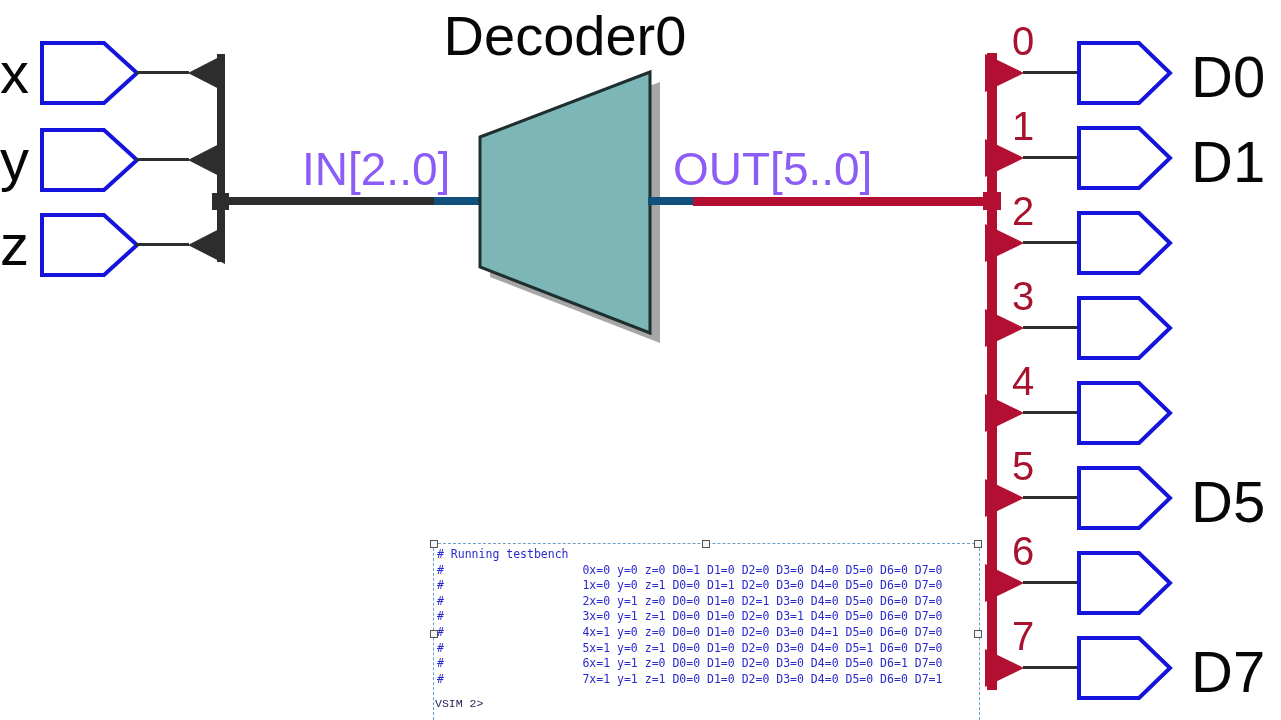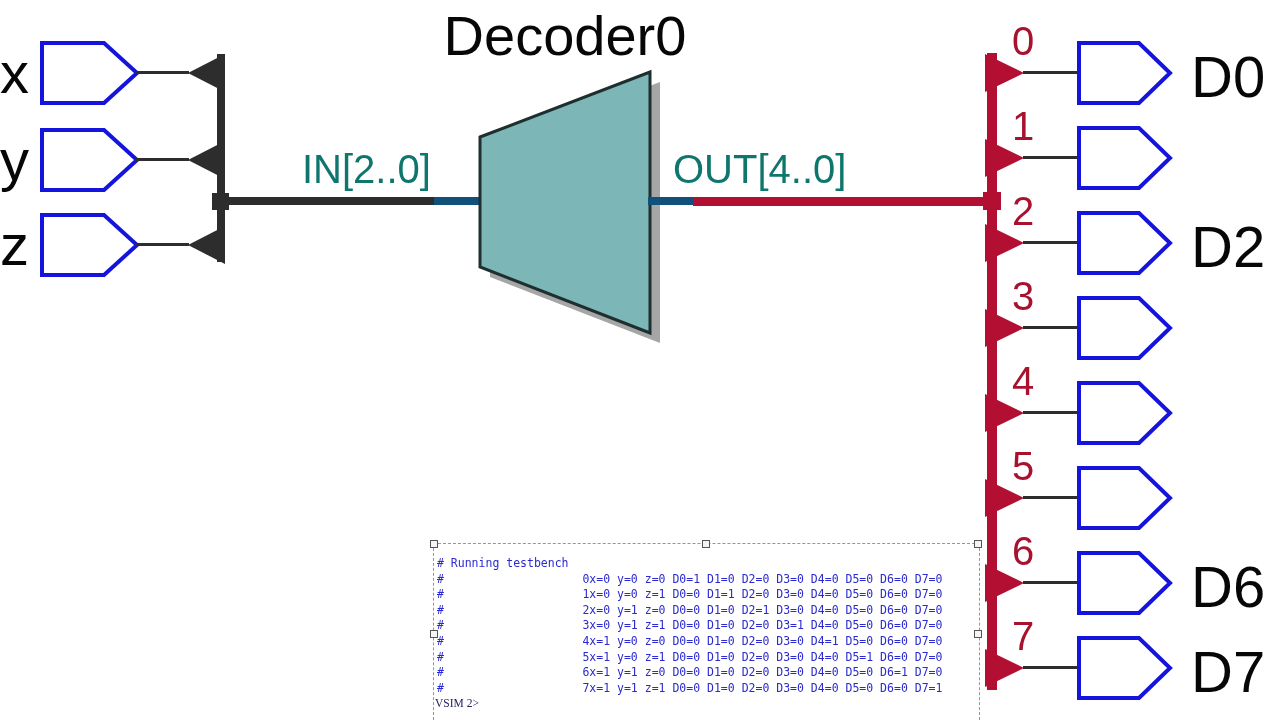--- a/index.html
+++ b/index.html
@@ -3,21 +3,21 @@
 <meta charset="utf-8">
 <style>
   html,body{margin:0;padding:0;background:#ffffff;}
   .canvas{position:relative;width:1281px;height:720px;background:#ffffff;overflow:hidden;
           font-family:"Liberation Sans",sans-serif;}
   .abs{position:absolute;}
 
   
   .biglabel{font-size:58px;color:#070707;line-height:104px;white-space:nowrap;}
   .title{font-size:56px;color:#070707;text-align:center;line-height:66px;}
-  .portlabel{font-size:40px;color:#0f766e;line-height:52px;white-space:nowrap;}
+  .portlabel{font-size:46px;color:#8b5cf6;line-height:52px;white-space:nowrap;}
 
   
   .irow{position:absolute;left:0;width:240px;height:104px;}
   .orow{position:absolute;left:985px;width:296px;height:104px;}
 
   .ilabel{position:absolute;left:0;top:0;height:104px;}
   .ipin{position:absolute;left:40px;top:20px;}
   .iwire{position:absolute;left:136px;top:50px;width:53px;height:3px;background:#2d2d2d;}
   .itri{position:absolute;left:188px;top:33px;width:0;height:0;
         border-top:19px solid transparent;border-bottom:19px solid transparent;
@@ -38,25 +38,25 @@
   .junction-black{left:212px;top:193px;width:17px;height:17px;background:#2d2d2d;}
   .bus-black-h{left:220px;top:197px;width:214px;height:8px;background:#2d2d2d;}
   .stub-blue-in{left:434px;top:197px;width:48px;height:8px;background:#11507b;}
   .stub-blue-out{left:648px;top:197px;width:45px;height:8px;background:#11507b;}
   .bus-red-h{left:693px;top:197px;width:294px;height:9px;background:#b30f33;}
   .junction-red{left:983px;top:192px;width:18px;height:18px;background:#b30f33;}
   .bus-red-v{left:987px;top:53px;width:10px;height:637px;background:#b30f33;}
 
   
   .console{left:433px;top:543px;width:545px;height:180px;border:1px dashed #6d9fc7;}
-  .console pre{position:absolute;left:3px;top:12px;margin:0;
+  .console pre{position:absolute;left:3px;top:3px;margin:0;
       font-family:"DejaVu Sans Mono","Liberation Mono",monospace;
       font-size:11.5px;line-height:15.6px;color:#2a2ace;}
   .prompt{position:absolute;left:1px;top:152px;
-      font-family:Liberation Serif, serif;
+      font-family:Liberation Mono, monospace;
       font-size:11.5px;line-height:15px;color:#23235c;}
   .handle{position:absolute;width:6px;height:6px;background:#f4f4f4;border:1px solid #555;}
 </style>
 </head>
 <body>
 
 <div class="canvas">
 
   <div class="abs title" style="left:420px;top:3px;width:290px;">Decoder0</div>
 
@@ -84,21 +84,21 @@
     <div class="iwire"></div>
     <div class="itri"></div>
   </div>
 
   <div class="abs bus-black-v"></div>
   <div class="abs junction-black"></div>
   <div class="abs bus-black-h"></div>
   <div class="abs stub-blue-in"></div>
 
   <div class="abs portlabel" style="left:302px;top:143px;">IN[2..0]</div>
-  <div class="abs portlabel" style="left:673px;top:143px;">OUT[4..0]</div>
+  <div class="abs portlabel" style="left:673px;top:143px;">OUT[5..0]</div>
 
   <svg class="abs" style="left:470px;top:60px;" width="204" height="295" viewBox="0 0 204 295">
     <polygon points="20,87 190,22 190,283 20,217" fill="#a6a6a6" stroke="none"></polygon>
     <polygon points="10,77 180,12 180,273 10,207" fill="#7cb6b6" stroke="#1f2e2e" stroke-width="3"></polygon>
   </svg>
 
   <div class="abs stub-blue-out"></div>
   <div class="abs bus-red-h"></div>
   <div class="abs junction-red"></div>
   <div class="abs bus-red-v"></div>
@@ -112,29 +112,29 @@
       </svg>
     <div class="olabel biglabel">D0</div>
   </div>
   <div class="orow" style="top:106px">
     <div class="tapTri"></div>
     <div class="tapNum">1</div>
     <div class="owire"></div>
     <svg class="opin" width="96" height="64" viewBox="0 0 96 64">
       <polygon class="pinshape" points="2,2 62,2 93,32 62,62 2,62"></polygon>
       </svg>
+    <div class="olabel biglabel">D1</div>
   </div>
   <div class="orow" style="top:191px">
     <div class="tapTri"></div>
     <div class="tapNum">2</div>
     <div class="owire"></div>
     <svg class="opin" width="96" height="64" viewBox="0 0 96 64">
       <polygon class="pinshape" points="2,2 62,2 93,32 62,62 2,62"></polygon>
       </svg>
-    <div class="olabel biglabel">D2</div>
   </div>
   <div class="orow" style="top:276px">
     <div class="tapTri"></div>
     <div class="tapNum">3</div>
     <div class="owire"></div>
     <svg class="opin" width="96" height="64" viewBox="0 0 96 64">
       <polygon class="pinshape" points="2,2 62,2 93,32 62,62 2,62"></polygon>
       </svg>
   </div>
   <div class="orow" style="top:361px">
@@ -145,29 +145,29 @@
       <polygon class="pinshape" points="2,2 62,2 93,32 62,62 2,62"></polygon>
       </svg>
   </div>
   <div class="orow" style="top:446px">
     <div class="tapTri"></div>
     <div class="tapNum">5</div>
     <div class="owire"></div>
     <svg class="opin" width="96" height="64" viewBox="0 0 96 64">
       <polygon class="pinshape" points="2,2 62,2 93,32 62,62 2,62"></polygon>
       </svg>
+    <div class="olabel biglabel">D5</div>
   </div>
   <div class="orow" style="top:531px">
     <div class="tapTri"></div>
     <div class="tapNum">6</div>
     <div class="owire"></div>
     <svg class="opin" width="96" height="64" viewBox="0 0 96 64">
       <polygon class="pinshape" points="2,2 62,2 93,32 62,62 2,62"></polygon>
       </svg>
-    <div class="olabel biglabel">D6</div>
   </div>
   <div class="orow" style="top:616px">
     <div class="tapTri"></div>
     <div class="tapNum">7</div>
     <div class="owire"></div>
     <svg class="opin" width="96" height="64" viewBox="0 0 96 64">
       <polygon class="pinshape" points="2,2 62,2 93,32 62,62 2,62"></polygon>
       </svg>
     <div class="olabel biglabel">D7</div>
   </div>

